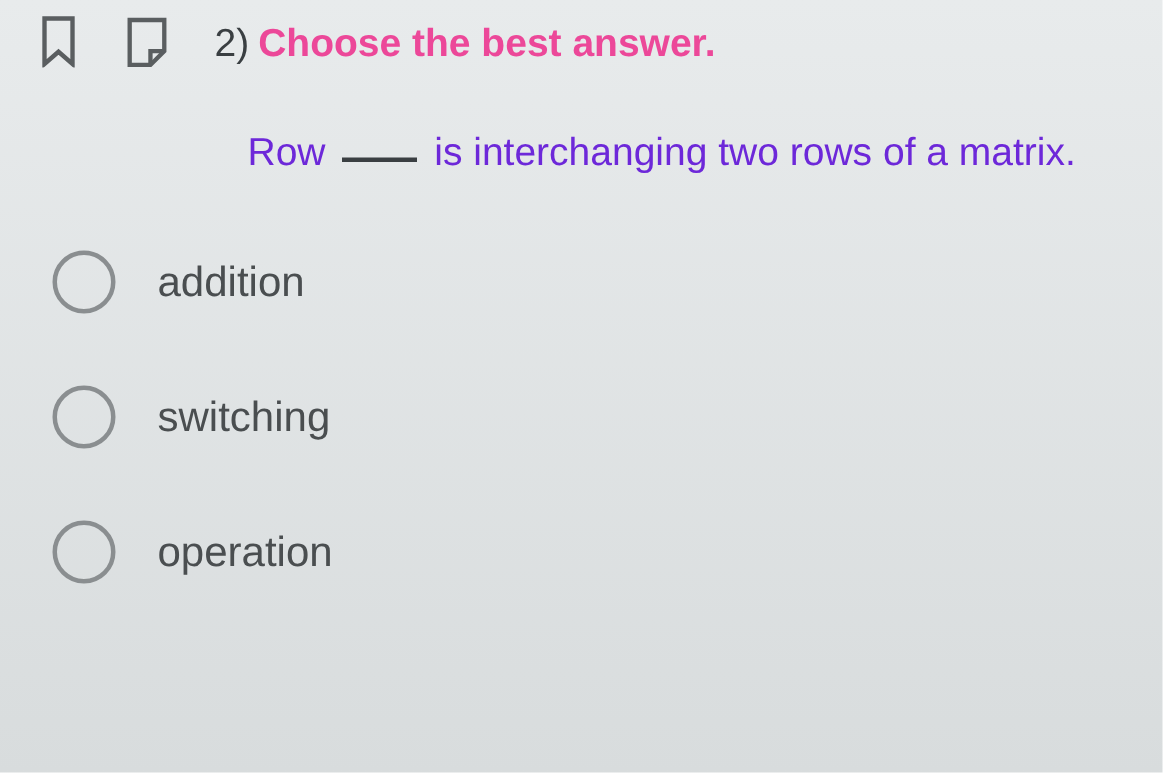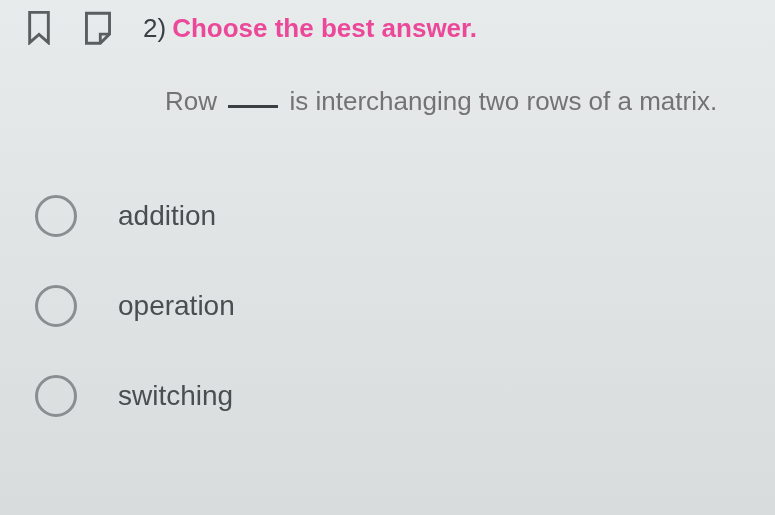--- a/index.html
+++ b/index.html
@@ -42,43 +42,43 @@
       font-weight: 400;
       color: #3a3f42;
     }
     .q-instruction {
       font-size: 26px;
       font-weight: 700;
       color: #ec4899;
     }
     .question-text {
       font-size: 26px;
-      color: #737373;
+      color: #6d28d9;
       margin-left: 145px;
-      margin-bottom: 78px;
+      margin-bottom: 50px;
     }
     .blank {
       display: inline-block;
       width: 50px;
       border-bottom: 3px solid #3a3f42;
       margin: 0 4px;
       vertical-align: baseline;
       position: relative;
       top: -2px;
     }
     .options {
       display: flex;
       flex-direction: column;
       gap: 48px;
       margin-left: 15px;
     }
     .option {
       display: flex;
       align-items: center;
-      gap: 41px;
+      gap: 28px;
       cursor: pointer;
     }
     .radio-circle {
       width: 42px;
       height: 42px;
       border: 3px solid #8a8e90;
       border-radius: 50%;
       flex-shrink: 0;
     }
     .option-text {
@@ -113,19 +113,19 @@
   <span>is interchanging two rows of a matrix.</span>
 </div>
 
 <div class="options">
   <div class="option">
     <span class="radio-circle"></span>
     <span class="option-text">addition</span>
   </div>
   <div class="option">
     <span class="radio-circle"></span>
-    <span class="option-text">operation</span>
+    <span class="option-text">switching</span>
   </div>
   <div class="option">
     <span class="radio-circle"></span>
-    <span class="option-text">switching</span>
+    <span class="option-text">operation</span>
   </div>
 </div>
 
 </body></html>

